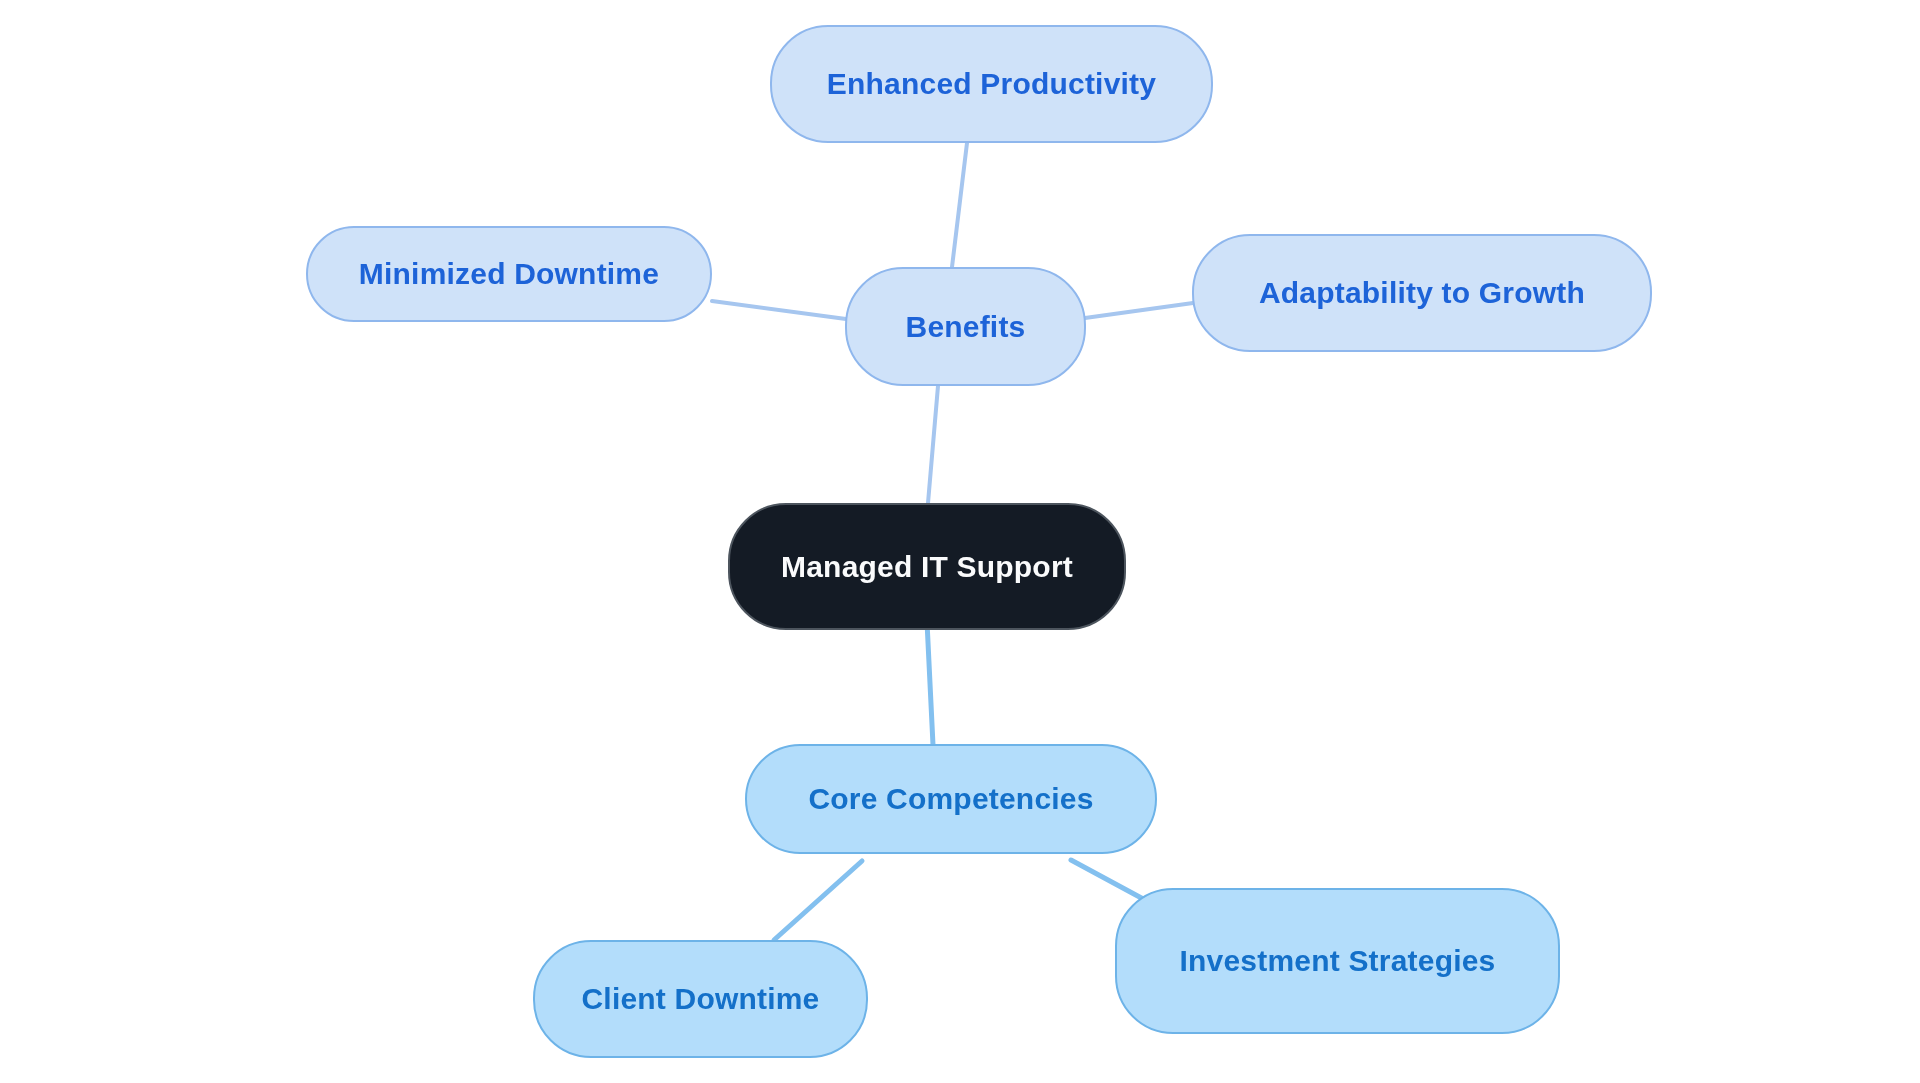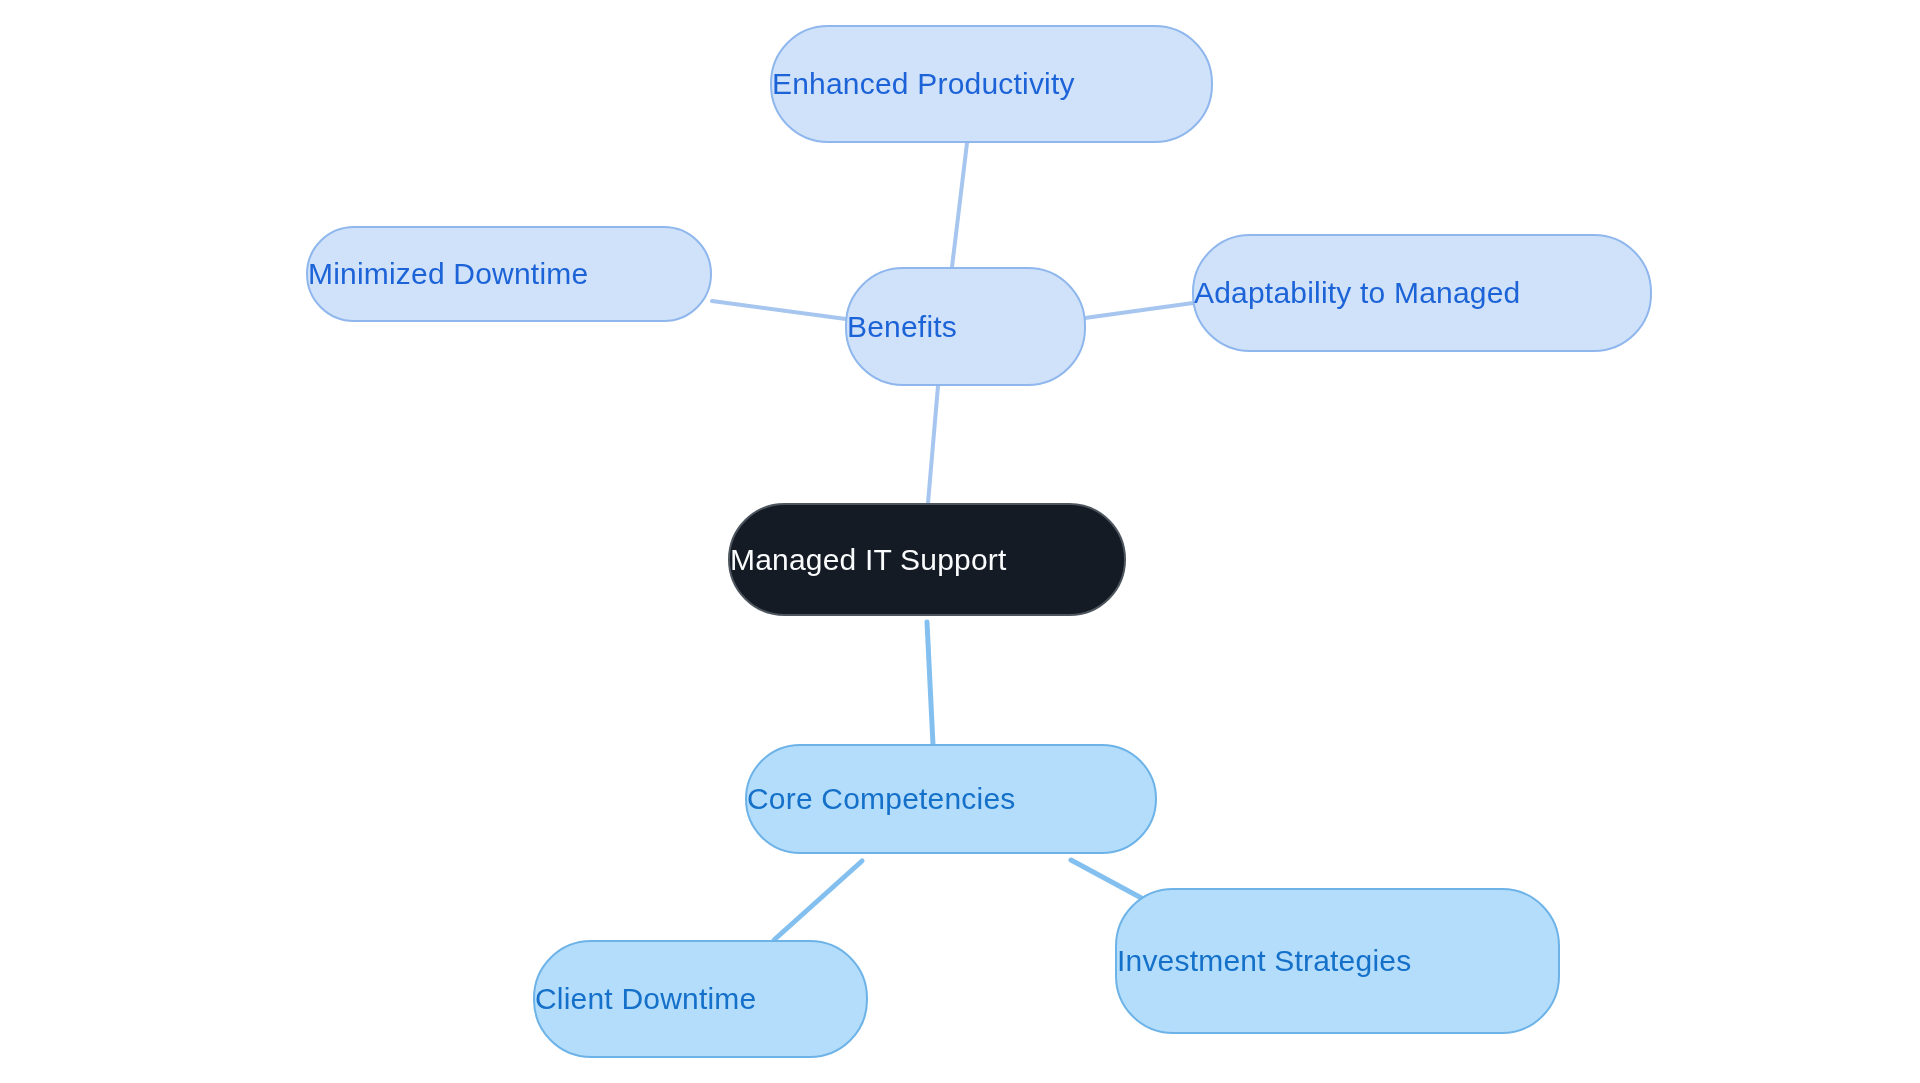--- a/index.html
+++ b/index.html
@@ -30,24 +30,25 @@
   .edge-core {
     stroke: var(--edge-core);
     stroke-width: 5;
     stroke-linecap: round;
   }
   .node {
     position: absolute;
     z-index: 2;
     display: flex;
     align-items: center;
+    justify-content: center;
     box-sizing: border-box;
     border-radius: 58px;
     font-size: 30px;
-    font-weight: 400;
+    font-weight: 700;
     letter-spacing: 0.2px;
     white-space: nowrap;
     cursor: default;
   }
   .g-benefits {
     background: var(--benefits-fill);
     border: 2px solid var(--benefits-border);
     color: var(--benefits-text);
   }
   .g-core {
@@ -59,21 +60,21 @@
     background: var(--center-fill);
     border: 2px solid var(--center-border);
     color: var(--center-text);
     font-size: 30px;
   }
   
   .n-enhanced     { left: 770px;  top: 25px;  width: 443px; height: 118px; }
   .n-minimized    { left: 306px;  top: 226px; width: 406px; height: 96px; }
   .n-benefits     { left: 845px;  top: 267px; width: 241px; height: 119px; }
   .n-adaptability { left: 1192px; top: 234px; width: 460px; height: 118px; }
-  .n-center       { left: 728px;  top: 503px; width: 398px; height: 113px; }
+  .n-center       { left: 728px;  top: 503px; width: 398px; height: 127px; }
   .n-core         { left: 745px;  top: 744px; width: 412px; height: 110px; }
   .n-client       { left: 533px;  top: 940px; width: 335px; height: 118px; }
   .n-investment   { left: 1115px; top: 888px; width: 445px; height: 146px; }
 </style>
 </head>
 <body>
 
 <div>
 
   <svg class="edges-layer" viewBox="0 0 1920 1083" xmlns="http://www.w3.org/2000/svg">
@@ -92,21 +93,21 @@
 
   <div class="node g-benefits n-minimized">
     <span>Minimized Downtime</span>
   </div>
 
   <div class="node g-benefits n-benefits">
     <span>Benefits</span>
   </div>
 
   <div class="node g-benefits n-adaptability">
-    <span>Adaptability to Managed</span>
+    <span>Adaptability to Growth</span>
   </div>
 
   <div class="node g-center n-center">
     <span>Managed IT Support</span>
   </div>
 
   <div class="node g-core n-core">
     <span>Core Competencies</span>
   </div>
 

